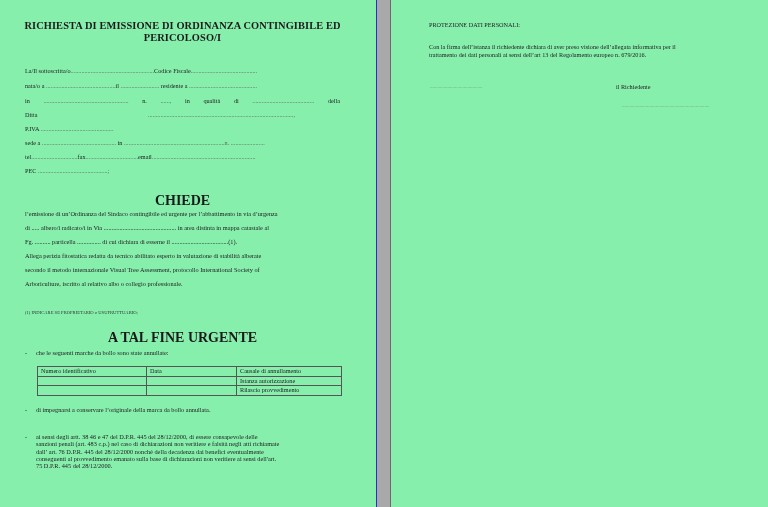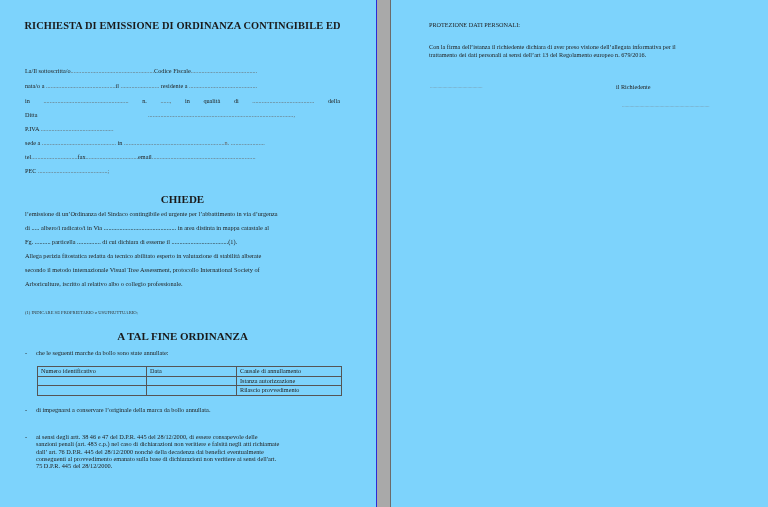--- a/index.html
+++ b/index.html
@@ -2,35 +2,35 @@
 <html><head>
 <meta charset="utf-8">
 <style>
   html, body { margin: 0; padding: 0; }
   body {
     width: 768px; height: 507px; overflow: hidden; position: relative;
     background: #ffffff;
     font-family: "Liberation Serif", "DejaVu Serif", serif;
     color: #1a1a1a;
   }
-  .page { position: absolute; top: 0; height: 507px; background: #7dd3fc; overflow: hidden; }
+  .page { position: absolute; top: 0; height: 507px; background: #86efac; overflow: hidden; }
   #page-left { left: 0; width: 376px; }
   #page-right { left: 391px; width: 377px; }
   .divider-blue { position: absolute; left: 376px; top: 0; width: 1px; height: 507px; background: #2a2ad8; }
   .divider-grey { position: absolute; left: 377px; top: 0; width: 13px; height: 507px; background: #a9a9a9; border-right: 1px solid #6b6b6b; }
 
   .abs { position: absolute; white-space: nowrap; }
   .title {
     position: absolute; left: 20px; width: 325px; top: 20px;
     text-align: center; font-weight: bold; font-size: 10.4px; line-height: 12px; letter-spacing: 0.1px;
   }
   .form-line { position: absolute; left: 25px; width: 315px; font-size: 6.2px; line-height: 8px; white-space: nowrap; overflow: hidden; color: #222; }
   .justify { display: flex; justify-content: space-between; }
   .dots { color: #666; }
-  .heading { position: absolute; left: 20px; width: 325px; text-align: center; font-weight: bold; font-size: 11px; }
+  .heading { position: absolute; left: 20px; width: 325px; text-align: center; font-weight: bold; font-size: 14px; }
   .para { position: absolute; left: 25px; width: 316px; font-size: 6.3px; line-height: 8.2px; color: #222; white-space: nowrap; }
   .para .row { display: flex; justify-content: space-between; }
   .para .row.last { justify-content: flex-start; }
   .footnote { position: absolute; left: 25px; top: 310px; font-size: 4.6px; color: #333; white-space: nowrap; }
   .bullet { position: absolute; left: 25px; font-size: 6.3px; line-height: 7.3px; color: #222; }
   .bullet .dash { position: absolute; left: 0; top: 0; }
   .bullet .text { position: absolute; left: 11px; width: 305px; white-space: nowrap; }
   .bullet .text .row { display: flex; justify-content: space-between; }
   .bullet .text .row.last { justify-content: flex-start; }
 
@@ -42,20 +42,21 @@
   .rp-text { position: absolute; left: 429px; font-size: 6.2px; line-height: 8.2px; color: #222; white-space: nowrap; }
   .sig-dots { position: absolute; font-size: 5px; color: #777; letter-spacing: 0; white-space: nowrap; }
 </style>
 </head>
 <body>
 
 <div class="page" id="page-left">
 
   <div class="title">
     <div>RICHIESTA DI EMISSIONE DI ORDINANZA CONTINGIBILE ED</div>
+    <div>PERICOLOSO/I</div>
   </div>
 
   <div class="form-line" style="top:67px">
     <span>La/Il sottoscritta/o</span><span class="dots">......................................................</span><span>Codice Fiscale</span><span class="dots">...........................................</span>
   </div>
   <div class="form-line" style="top:82px">
     <span>nata/o a</span> <span class="dots">.............................................</span><span>il</span> <span class="dots">.........................</span> <span>residente a</span> <span class="dots">............................................</span>
   </div>
   <div class="form-line justify" style="top:97px">
     <span>in</span>
@@ -92,21 +93,21 @@
     <div class="row last" style="height:14px">Fg. .......... particella ............... di cui dichiara di esserne il ....................................(1).</div>
   </div>
   <div class="para" style="top:252px">
     <div class="row" style="height:14px">Allega perizia fitostatica redatta da tecnico abilitato esperto in valutazione di stabilità alberate</div>
     <div class="row" style="height:14px">secondo il metodo internazionale Visual Tree Assessment, protocollo International Society of</div>
     <div class="row last" style="height:14px">Arboriculture, iscritto al relativo albo o collegio professionale.</div>
   </div>
 
   <div class="footnote">(1)  INDICARE SE PROPRIETARIO o USUFRUTTUARIO;</div>
 
-  <div class="heading" style="top:330px">A TAL FINE ORDINANZA</div>
+  <div class="heading" style="top:330px">A TAL FINE URGENTE</div>
 
   <div class="bullet" style="top:349px">
     <span class="dash">-</span>
     <span class="text">che le seguenti marche da bollo sono state annullate:</span>
   </div>
 
   <table class="marche">
     <tbody>
         <tr>
       <td class="c1">Numero identificativo</td>

